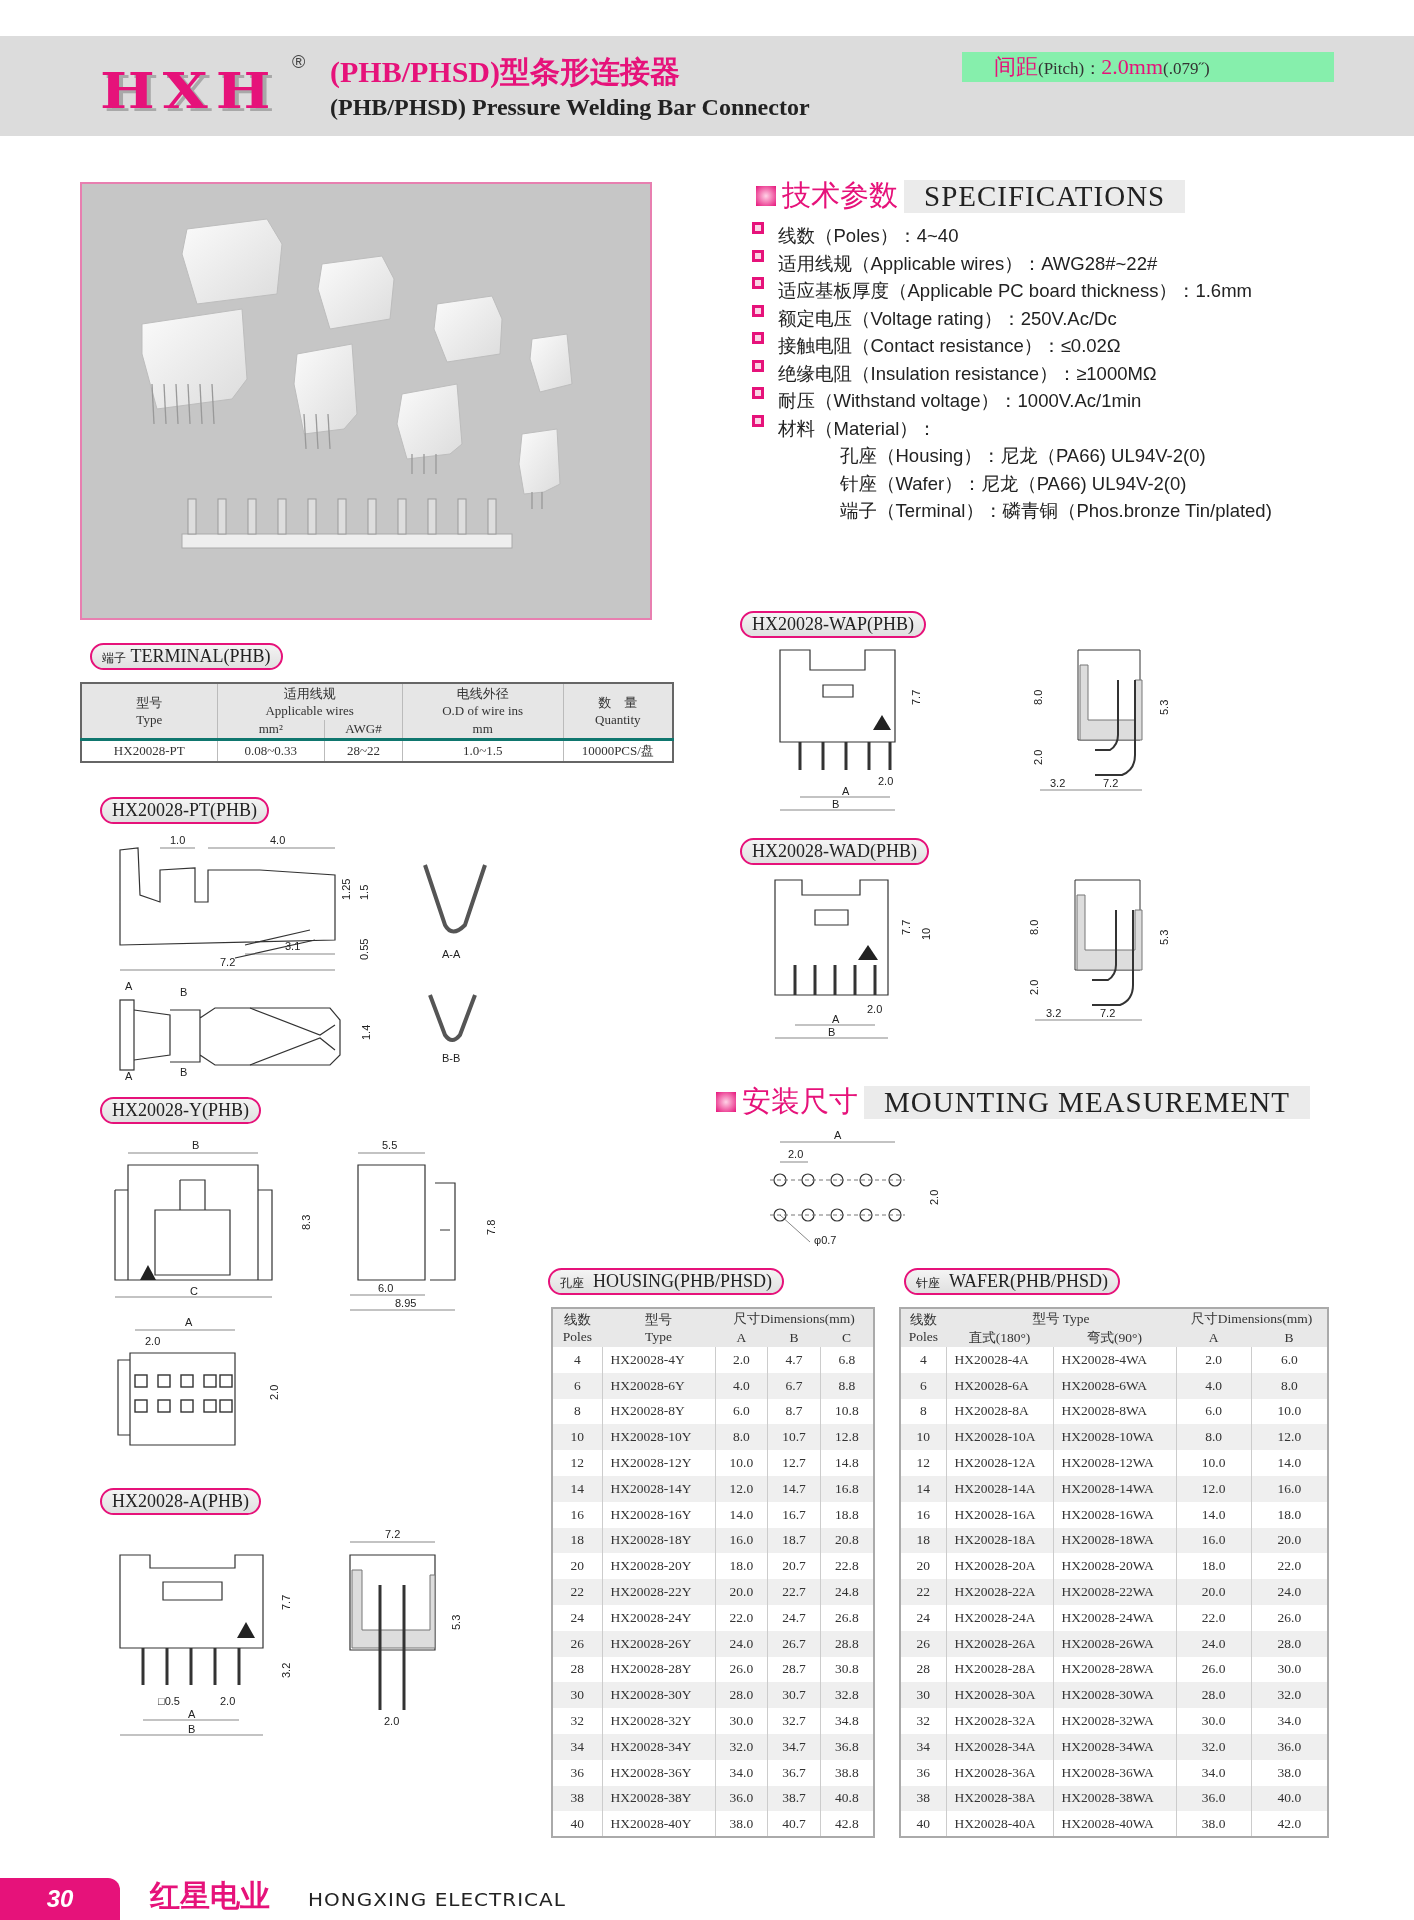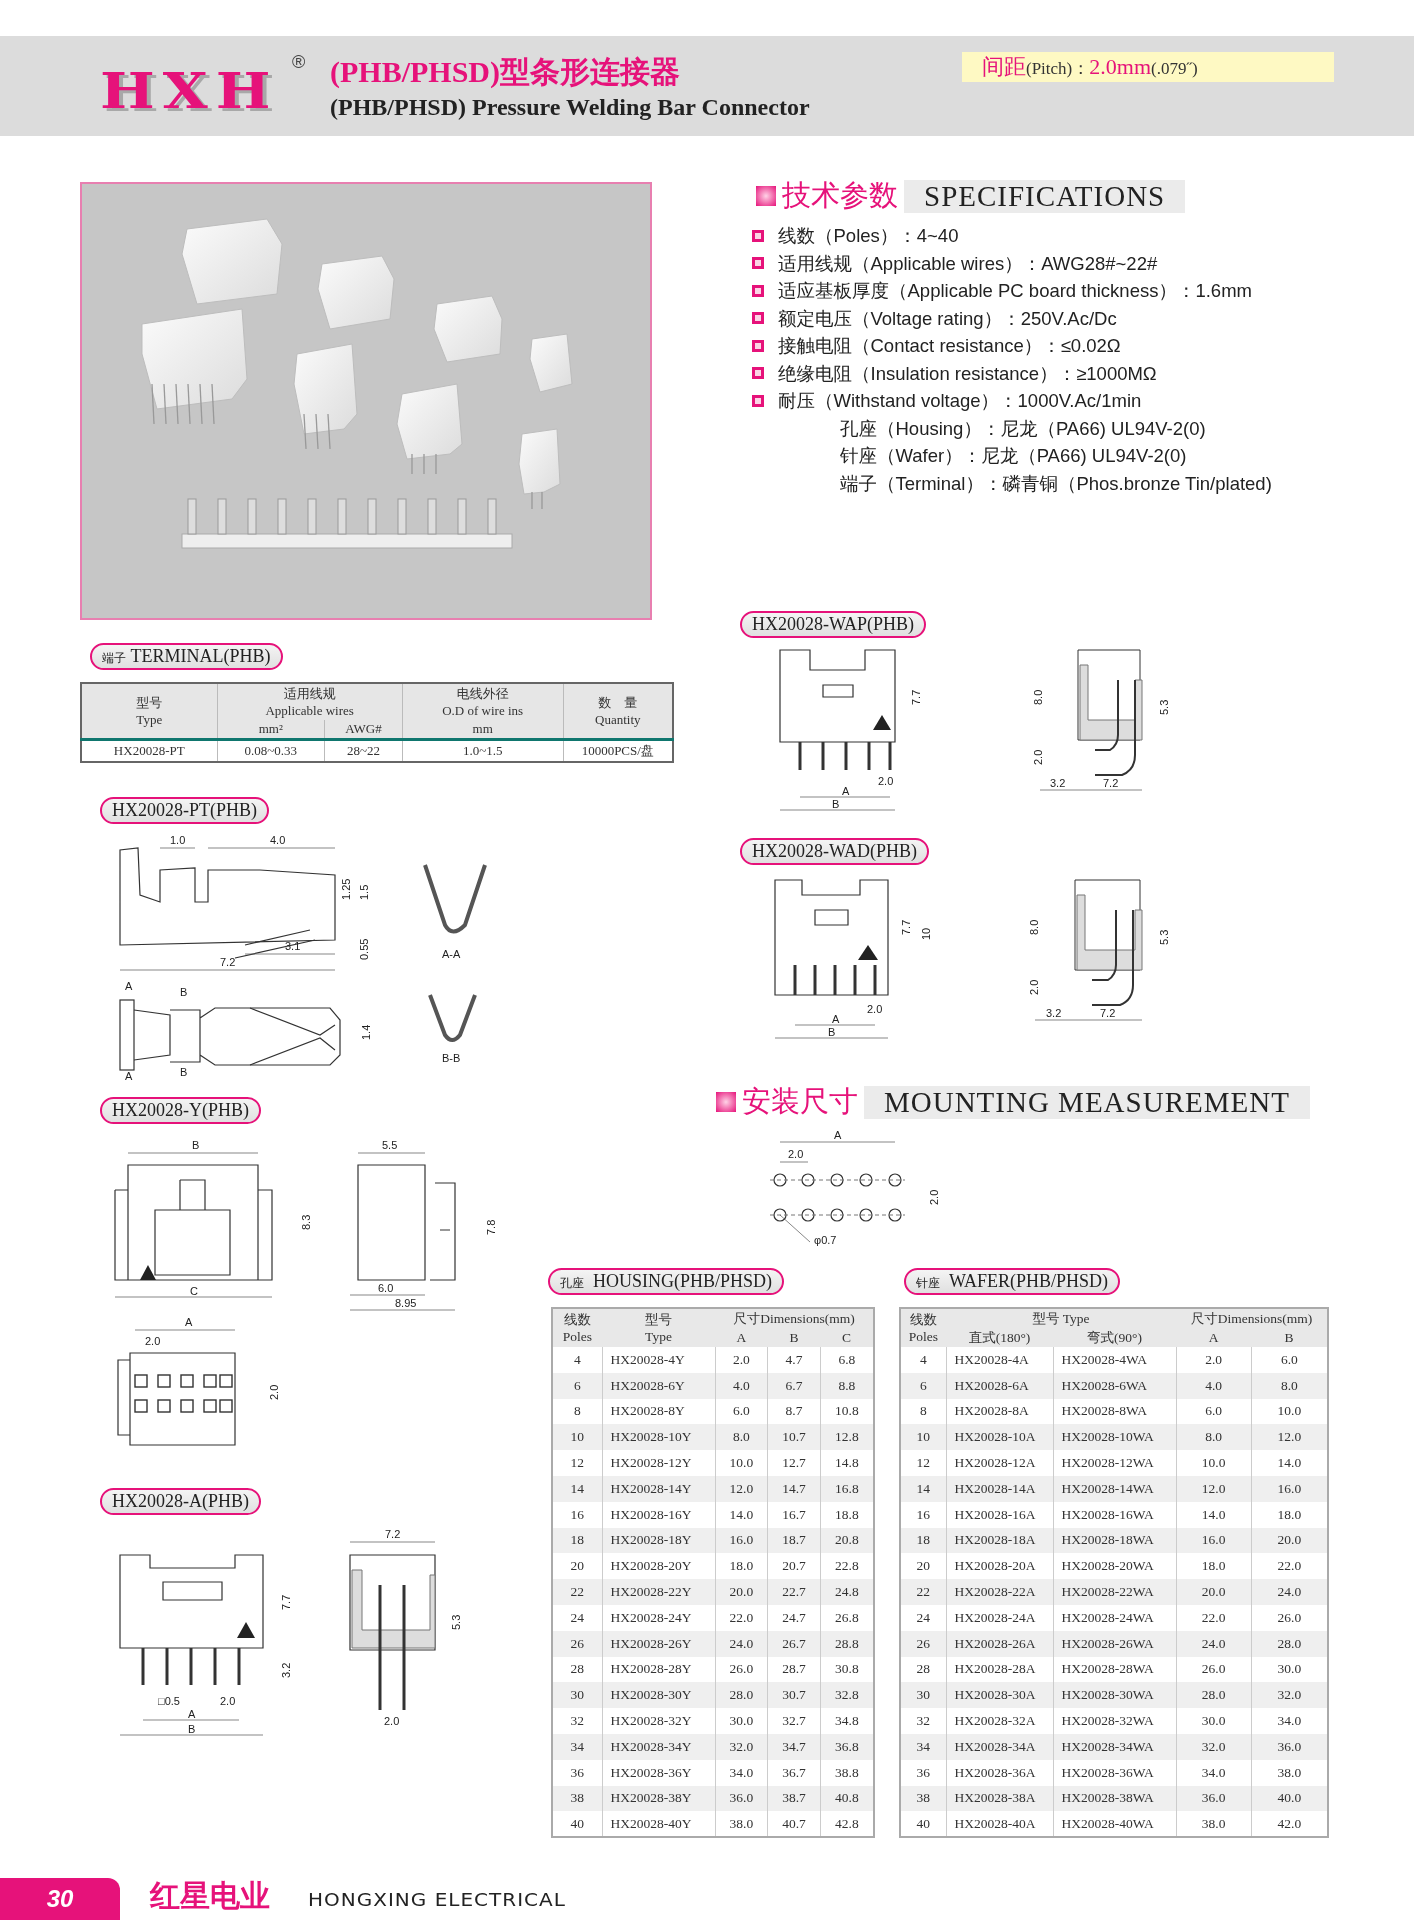--- a/index.html
+++ b/index.html
@@ -3,29 +3,29 @@
 <meta charset="utf-8">
 <style>
 *{box-sizing:border-box;margin:0;padding:0}
 body{width:1414px;height:1920px;background:#fff;position:relative;font-family:"Liberation Serif",serif;color:#222;overflow:hidden}
 .abs{position:absolute}
 .header{left:0;top:36px;width:1414px;height:100px;background:#dcdcdc}
 .logo{left:100px;top:62px;font-family:"DejaVu Serif",serif;font-weight:bold;font-size:58px;color:#e6127a;letter-spacing:8px;text-shadow:4px 4px 0 #a8a8a8;transform:scaleY(0.85);transform-origin:top left}
 .reg{left:292px;top:52px;font-size:18px;color:#444;font-family:"Liberation Sans",sans-serif}
 .title-cn{left:330px;top:52px;font-size:30px;font-weight:bold;color:#e6127a;font-family:"Liberation Serif",serif}
 .title-en{left:330px;top:94px;font-size:24px;font-weight:bold;color:#222;font-family:"Liberation Serif",serif}
-.pitch-box{left:962px;top:52px;width:372px;height:30px;background:#fef9c3;padding-left:20px;font-size:22px;color:#e6127a;line-height:30px}
+.pitch-box{left:962px;top:52px;width:372px;height:30px;background:#86efac;padding-left:32px;font-size:22px;color:#e6127a;line-height:30px}
 .pitch-box .sm{font-size:17px;color:#333}
 .photo{left:80px;top:182px;width:572px;height:438px;background:#c6c6c6;border:2px solid #e87fb0}
 .sec-head{display:flex;align-items:center;gap:6px}
 .sq{display:inline-block;width:20px;height:20px;background:radial-gradient(circle,#ffd2e6 0%,#e6127a 100%)}
 .sec-cn{font-size:29px;color:#e6127a;font-family:"DejaVu Sans",sans-serif}
 .sec-en{font-size:29px;background:#ebebeb;padding:0 20px;color:#222;font-family:"Liberation Serif",serif;letter-spacing:1px}
 .specs{left:752px;top:222px;font-family:"Liberation Sans",sans-serif;font-size:18.5px;color:#222;line-height:27.5px}
-.specs .row{display:flex;align-items:center}
+.specs .row{display:flex;}
 .specs .b{width:12px;height:12px;border:3px solid #e6127a;background:#fbd5e6;margin-right:14px}
 .specs .sub{padding-left:88px}
 .pill{border:2px solid #e6127a;border-radius:16px;background:linear-gradient(#f4f4f4,#e0e0e0);padding:1px 10px;font-size:18px;color:#222;display:inline-block;white-space:nowrap}
 .pill .cn{font-family:"DejaVu Sans",sans-serif;font-size:12px}
 table{border-collapse:collapse;font-family:"Liberation Serif",serif}
 .term-table{left:80px;top:682px;width:594px;border:2px solid #666;font-size:13px}
 .term-table th,.term-table td{border-right:1px solid #bbb;text-align:center;font-weight:normal;padding:1px 2px;color:#333}
 .term-table thead tr{background:#e6e6e6}
 .term-table tbody td{border-top:3px solid #0f766e}
 .data-table{font-size:13.5px;border:2px solid #aaa}
@@ -131,20 +131,24 @@
       <span class="b"></span>
       <span>接触电阻（Contact resistance）：≤0.02Ω</span>
     </div>
   <div class="row">
       <span class="b"></span>
       <span>绝缘电阻（Insulation resistance）：≥1000MΩ</span>
     </div>
   <div class="row">
       <span class="b"></span>
       <span>耐压（Withstand voltage）：1000V.Ac/1min</span>
+    </div>
+  <div class="row">
+      <span class="b"></span>
+      <span>材料（Material）：</span>
     </div>
   <div class="sub">孔座（Housing）：尼龙（PA66) UL94V-2(0)</div>
   <div class="sub">针座（Wafer）：尼龙（PA66) UL94V-2(0)</div>
   <div class="sub">端子（Terminal）：磷青铜（Phos.bronze Tin/plated)</div>
 </div>
 
 <div class="abs pill" style="left:90px;top:643px"><span class="cn">端子</span> <span>TERMINAL(PHB)</span></div>
 <table class="abs term-table">
   <thead>
     <tr>

